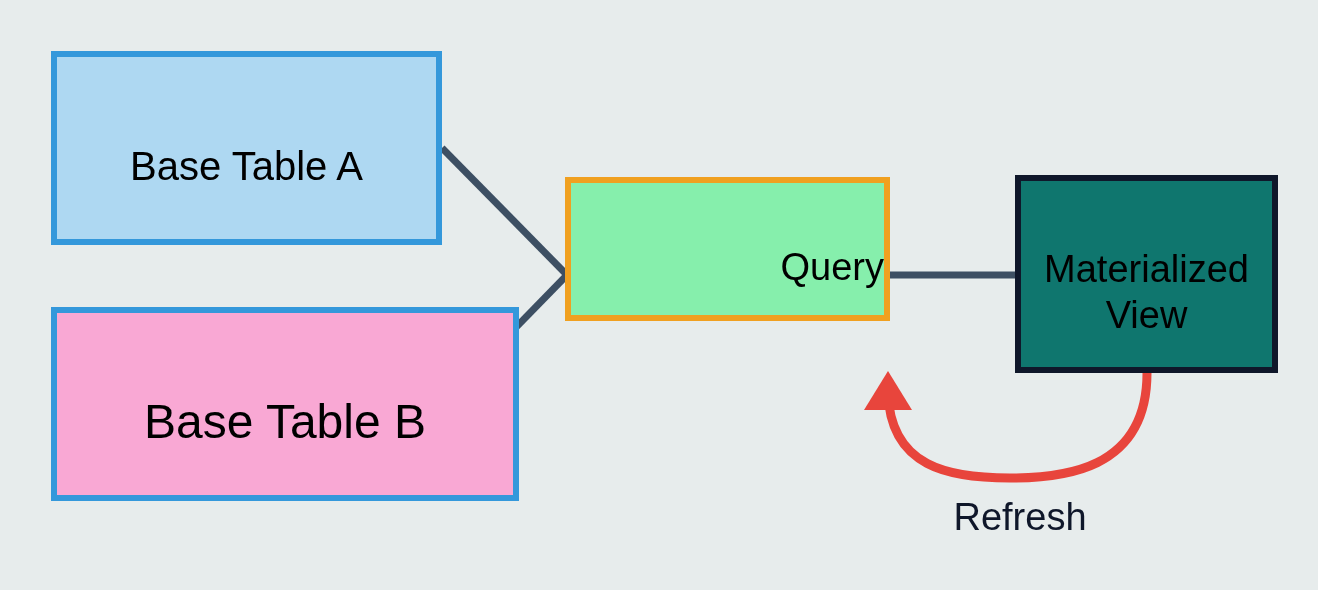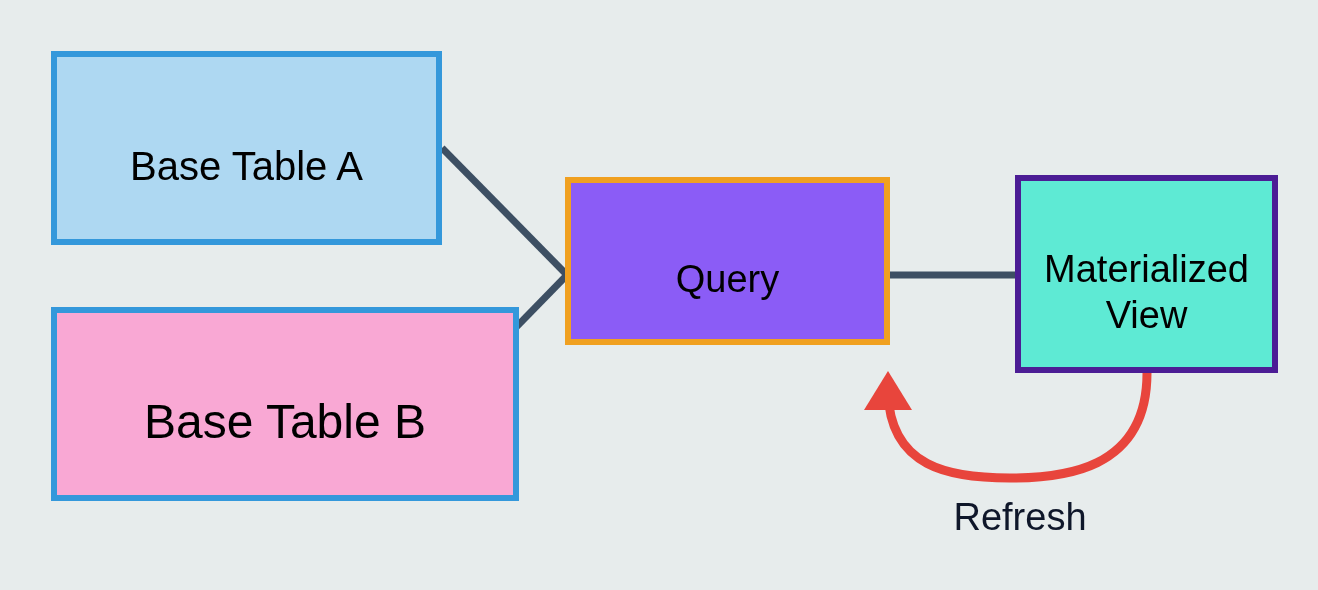--- a/index.html
+++ b/index.html
@@ -51,33 +51,34 @@
     height: 194px;
     background: #f9a8d4;
     border: 6px solid #3498db;
     font-size: 48px;
   }
   
   #node-query {
     left: 565px;
     top: 177px;
     width: 325px;
-    height: 168px;
-    background: #8b5cf6;
+    height: 144px;
+    background: #86efac;
     border: 6px solid #f0a020;
     font-size: 38px;
+    justify-content: flex-end;
   }
   
   #node-materialized-view {
     left: 1015px;
     top: 175px;
     width: 263px;
     height: 198px;
-    background: #5eead4;
-    border: 6px solid #4c1d95;
+    background: #0f766e;
+    border: 6px solid #0f172a;
     font-size: 38px;
   }
 
   #edge-layer {
     position: absolute;
     left: 0;
     top: 0;
     width: 1318px;
     height: 590px;
     pointer-events: none;

